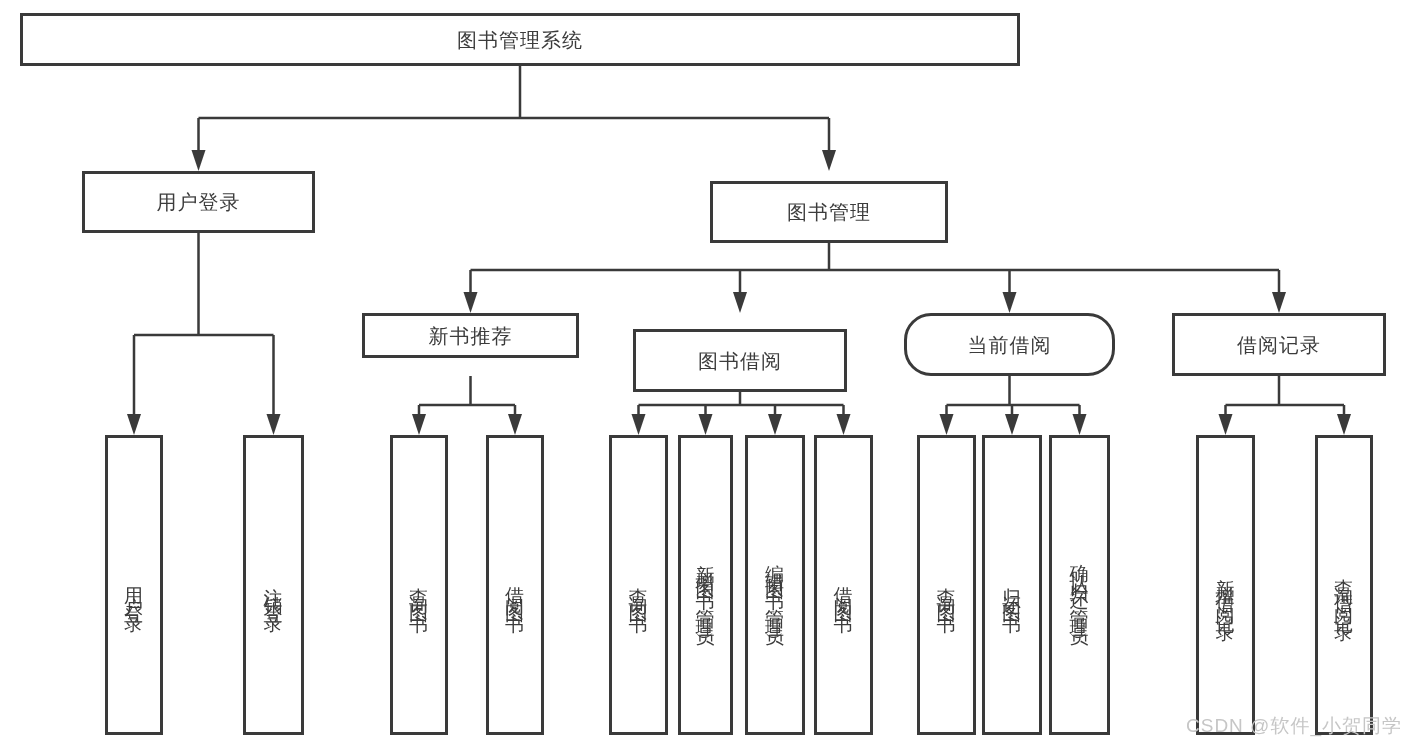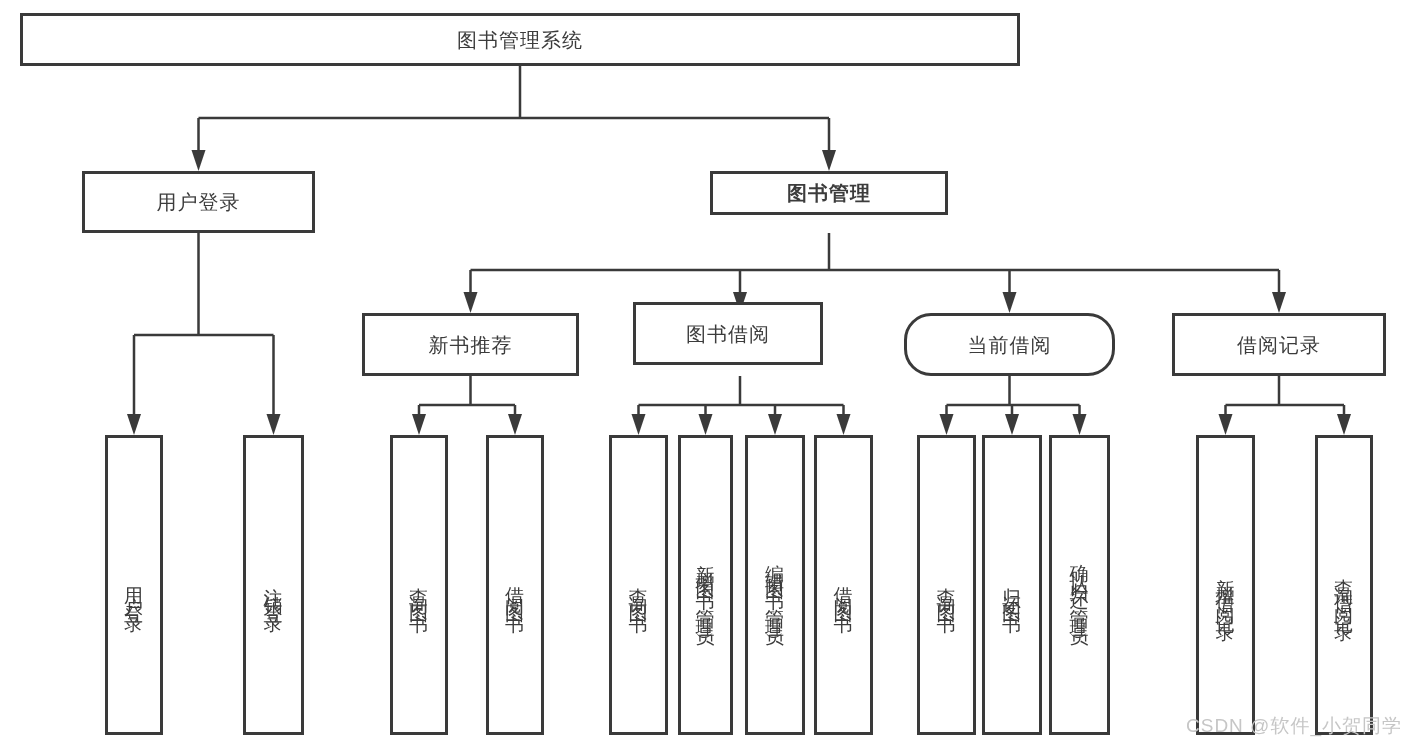--- a/index.html
+++ b/index.html
@@ -68,23 +68,23 @@
       <polygon points="939.5,414 953.5,414 946.5,435" fill="#3a3a3a"></polygon>
       <polygon points="1005,414 1019,414 1012,435" fill="#3a3a3a"></polygon>
       <polygon points="1072.5,414 1086.5,414 1079.5,435" fill="#3a3a3a"></polygon>
       <path d="M 1279 376 V 405 M 1225.5 405 H 1344 M 1225.5 405 V 417 M 1344 405 V 417" fill="none" stroke="#3a3a3a" stroke-width="2.5"></path>
       <polygon points="1218.5,414 1232.5,414 1225.5,435" fill="#3a3a3a"></polygon>
       <polygon points="1337,414 1351,414 1344,435" fill="#3a3a3a"></polygon>
     </svg>
   <div id="nodes">
       <div class="node h root" style="left: 20px; top: 13px; width: 1000px; height: 53px;">图书管理系统</div>
       <div class="node h" style="left: 82px; top: 171px; width: 233px; height: 62px;">用户登录</div>
-      <div class="node h" style="left: 710px; top: 171px; width: 238px; height: 44px; font-weight: bold;">图书管理</div>
-      <div class="node h" style="left: 362px; top: 313px; width: 217px; height: 63px;">新书推荐</div>
-      <div class="node h" style="left: 633px; top: 302px; width: 190px; height: 63px;">图书借阅</div>
+      <div class="node h" style="left: 710px; top: 181px; width: 238px; height: 62px;">图书管理</div>
+      <div class="node h" style="left: 362px; top: 313px; width: 217px; height: 45px;">新书推荐</div>
+      <div class="node h" style="left: 633px; top: 329px; width: 214px; height: 63px;">图书借阅</div>
       <div class="node h" style="left: 904px; top: 313px; width: 211px; height: 63px; border-radius: 27px;">当前借阅</div>
       <div class="node h" style="left: 1172px; top: 313px; width: 214px; height: 63px;">借阅记录</div>
       <div class="node v" style="left: 105px; top: 435px; width: 58px; height: 300px;">用户登录</div>
       <div class="node v" style="left: 243px; top: 435px; width: 61px; height: 300px;">注销登录</div>
       <div class="node v" style="left: 390px; top: 435px; width: 58px; height: 300px;">查询图书</div>
       <div class="node v" style="left: 486px; top: 435px; width: 58px; height: 300px;">借阅图书</div>
       <div class="node v" style="left: 609px; top: 435px; width: 59px; height: 300px;">查询图书</div>
       <div class="node v" style="left: 678px; top: 435px; width: 55px; height: 300px;">新增图书（管理员）</div>
       <div class="node v" style="left: 745px; top: 435px; width: 60px; height: 300px;">编辑图书（管理员）</div>
       <div class="node v" style="left: 814px; top: 435px; width: 59px; height: 300px;">借阅图书</div>

